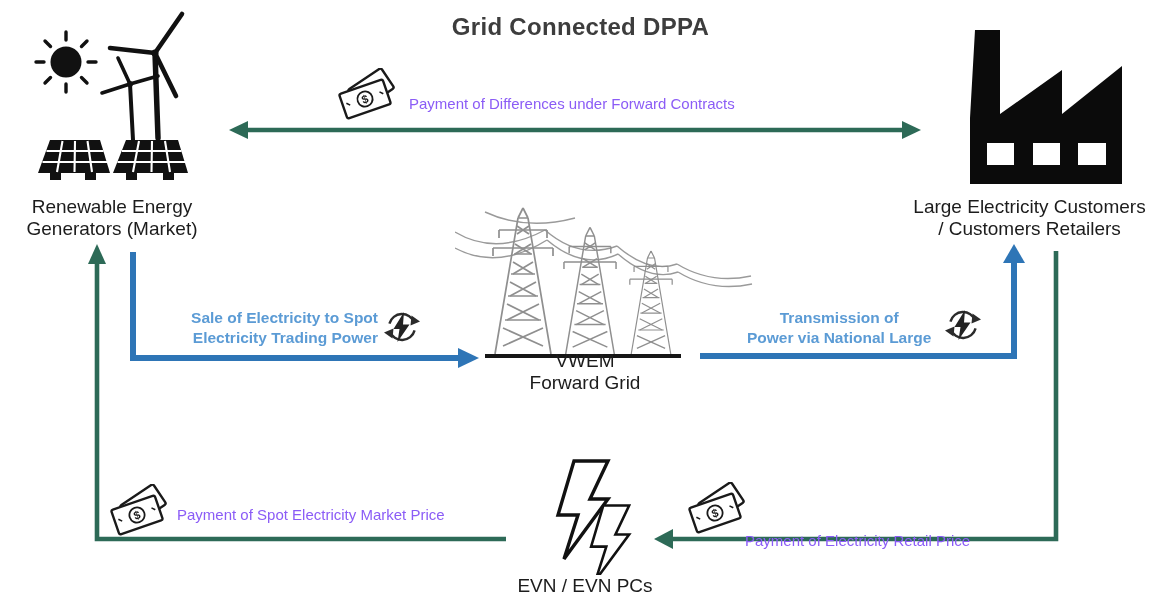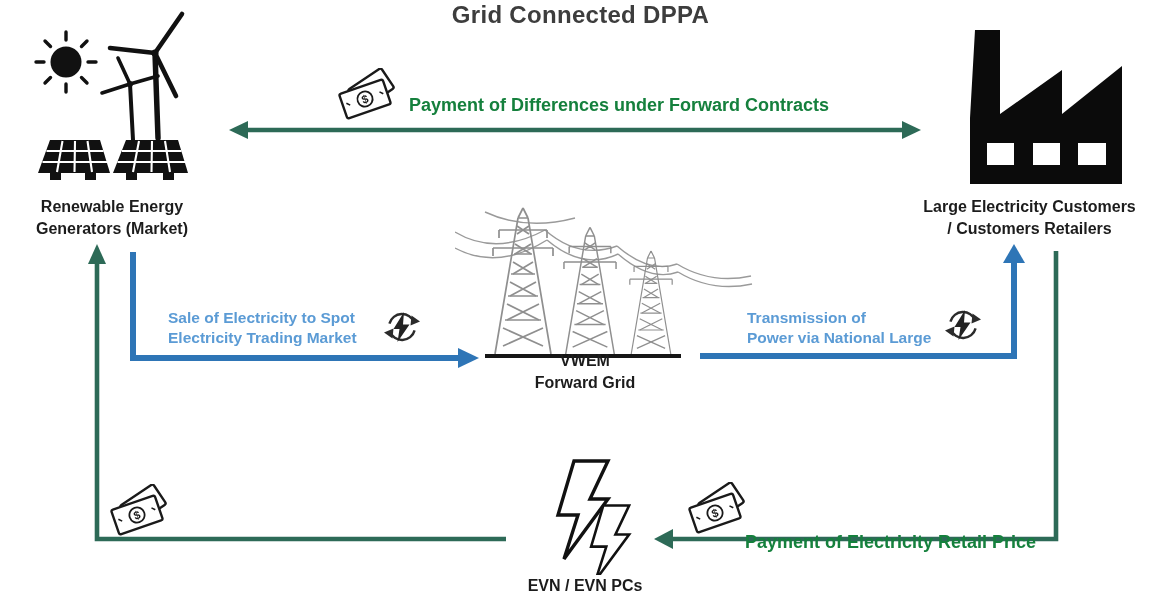--- a/index.html
+++ b/index.html
@@ -2,28 +2,28 @@
 <html><head>
 <meta charset="utf-8">
 <style>
   html,body{margin:0;padding:0;background:#fff;}
   #canvas{
     position:relative;width:1161px;height:601px;background:#ffffff;overflow:hidden;
     font-family:"Liberation Sans", sans-serif;
   }
   .abs{position:absolute;}
   .title{
-    left:0;top:1px;width:1161px;text-align:center;
+    left:0;top:13px;width:1161px;text-align:center;
     font-size:24px;font-weight:bold;color:#3d3d3d;letter-spacing:.3px;
   }
   .node-label{
-    font-size:16px;font-weight:bold;color:#1c1c1c;text-align:center;line-height:21.5px;
+    font-size:19px;font-weight:normal;color:#1c1c1c;text-align:center;line-height:21.5px;
   }
-  .green-text{font-size:18px;font-weight:bold;color:#15803d;white-space:nowrap;}
-  .blue-text{font-size:15.5px;font-weight:bold;color:#5b9bd5;line-height:19.5px;white-space:nowrap;}
+  .green-text{font-size:15px;font-weight:normal;color:#8b5cf6;white-space:nowrap;}
+  .blue-text{font-size:15.5px;font-weight:bold;color:#5b9bd5;line-height:19.5px;white-space:nowrap;text-align:center;}
   svg{display:block;}
   .flow-line{fill:none;stroke-linejoin:miter;}
   .green-stroke{stroke:#2d6a57;}
   .green-fill{fill:#2d6a57;}
   .blue-stroke{stroke:#2e75b6;}
   .blue-fill{fill:#2e75b6;}
 </style>
 </head>
 <body>
 
@@ -180,23 +180,24 @@
     <div>Large Electricity Customers</div>
     <div>/ Customers Retailers</div>
   </div>
   <div class="abs node-label" style="left:500px;top:350px;width:170px">
     <div>VWEM</div>
     <div>Forward Grid</div>
   </div>
   <div class="abs node-label" style="left:478px;top:575px;width:214px">EVN / EVN PCs</div>
 
   <div class="abs green-text" style="left:409px;top:95px">Payment of Differences under Forward Contracts</div>
-  <div class="abs blue-text" style="left:168px;top:308px;width:210px;text-align:left">
+  <div class="abs blue-text" style="left:168px;top:308px;width:210px;text-align:right">
     <div>Sale of Electricity to Spot</div>
-    <div>Electricity Trading Market</div>
+    <div>Electricity Trading Power</div>
   </div>
   <div class="abs blue-text" style="left:747px;top:308px">
     <div>Transmission of</div>
     <div>Power via National Large</div>
   </div>
+  <div class="abs green-text" style="left:177px;top:506px">Payment of Spot Electricity Market Price</div>
   <div class="abs green-text" style="left:745px;top:532px">Payment of Electricity Retail Price</div>
 
 </div>
 
 </body></html>

